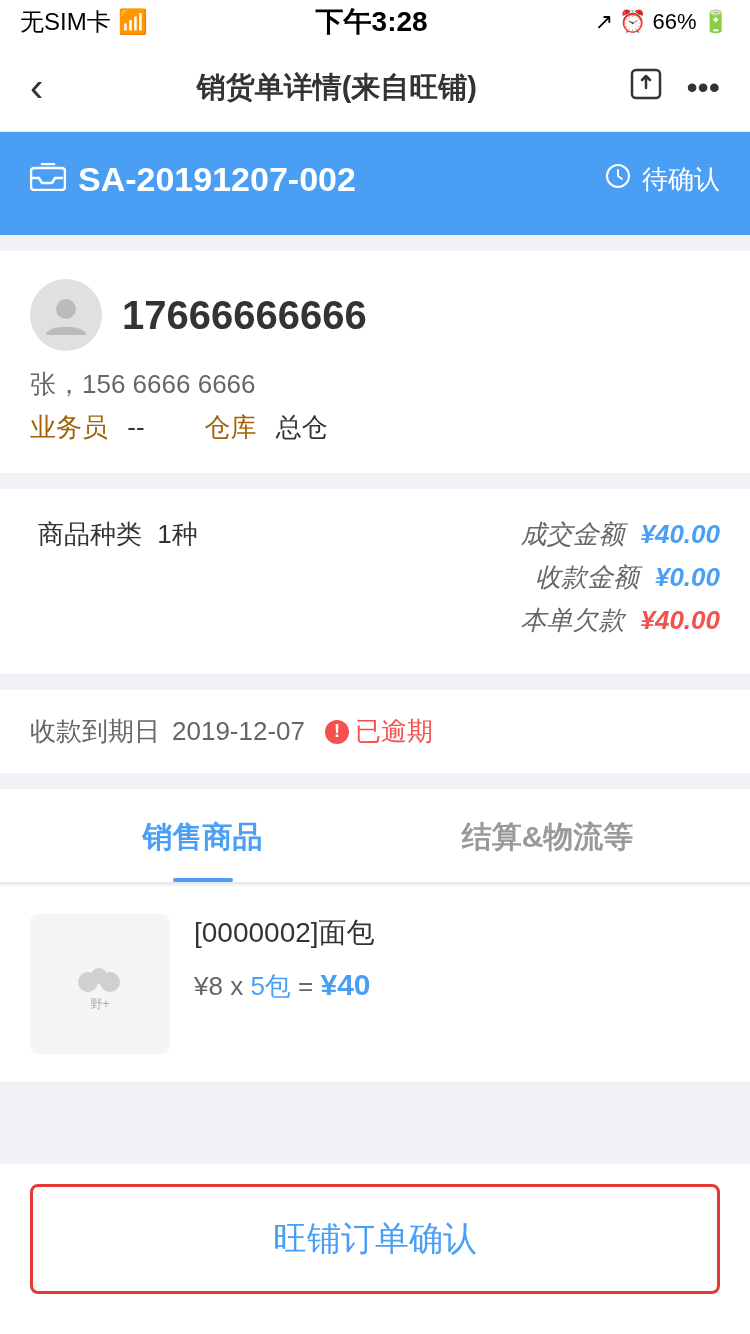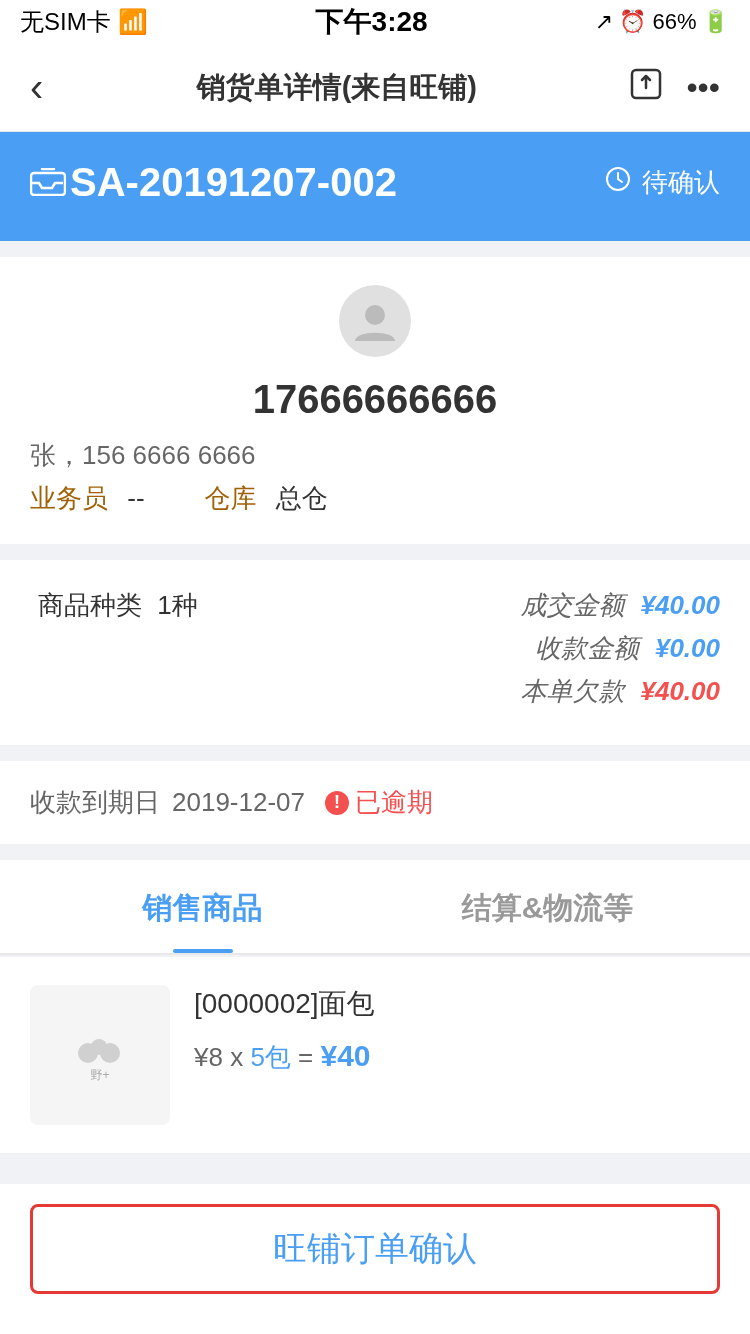--- a/index.html
+++ b/index.html
@@ -52,26 +52,26 @@
       padding: 28px 30px 24px 30px;
       margin: 0;
     }
     .header-top {
       display: flex;
       align-items: center;
       justify-content: space-between;
       margin-bottom: 12px;
     }
     .order-id {
-      font-size: 40px;
+      font-size: 34px;
       font-weight: 700;
       color: #fff;
       display: flex;
       align-items: center;
-      gap: 0;
+      gap: 8px;
     }
     .status-badge {
       display: flex;
       align-items: center;
       gap: 11px;
       color: #fff;
       font-size: 26px;
     }
     .header-date {
       font-size: 26px;
@@ -82,21 +82,20 @@
     .customer-card {
       background: #fff;
       padding: 28px 30px;
       margin-top: 16px;
     }
     .customer-row {
       display: flex;
       align-items: center;
       gap: 20px;
       margin-bottom: 16px;
-      flex-direction: column;
     }
     .avatar {
       width: 72px;
       height: 72px;
       border-radius: 50%;
       background: #e0e0e0;
       display: flex;
       align-items: center;
       justify-content: center;
       color: #999;
@@ -272,21 +271,21 @@
     .bottom-bar {
       position: fixed;
       bottom: 0;
       left: 0;
       width: 750px;
       background: #fff;
       padding: 20px 30px 40px 30px;
     }
     .confirm-btn {
       width: 100%;
-      height: 90px;
+      height: 110px;
       border: 3px solid #e53935;
       border-radius: 8px;
       background: #fff;
       color: #4a9ff5;
       font-size: 34px;
       font-weight: 500;
       cursor: pointer;
       display: flex;
       align-items: center;
       justify-content: center;

